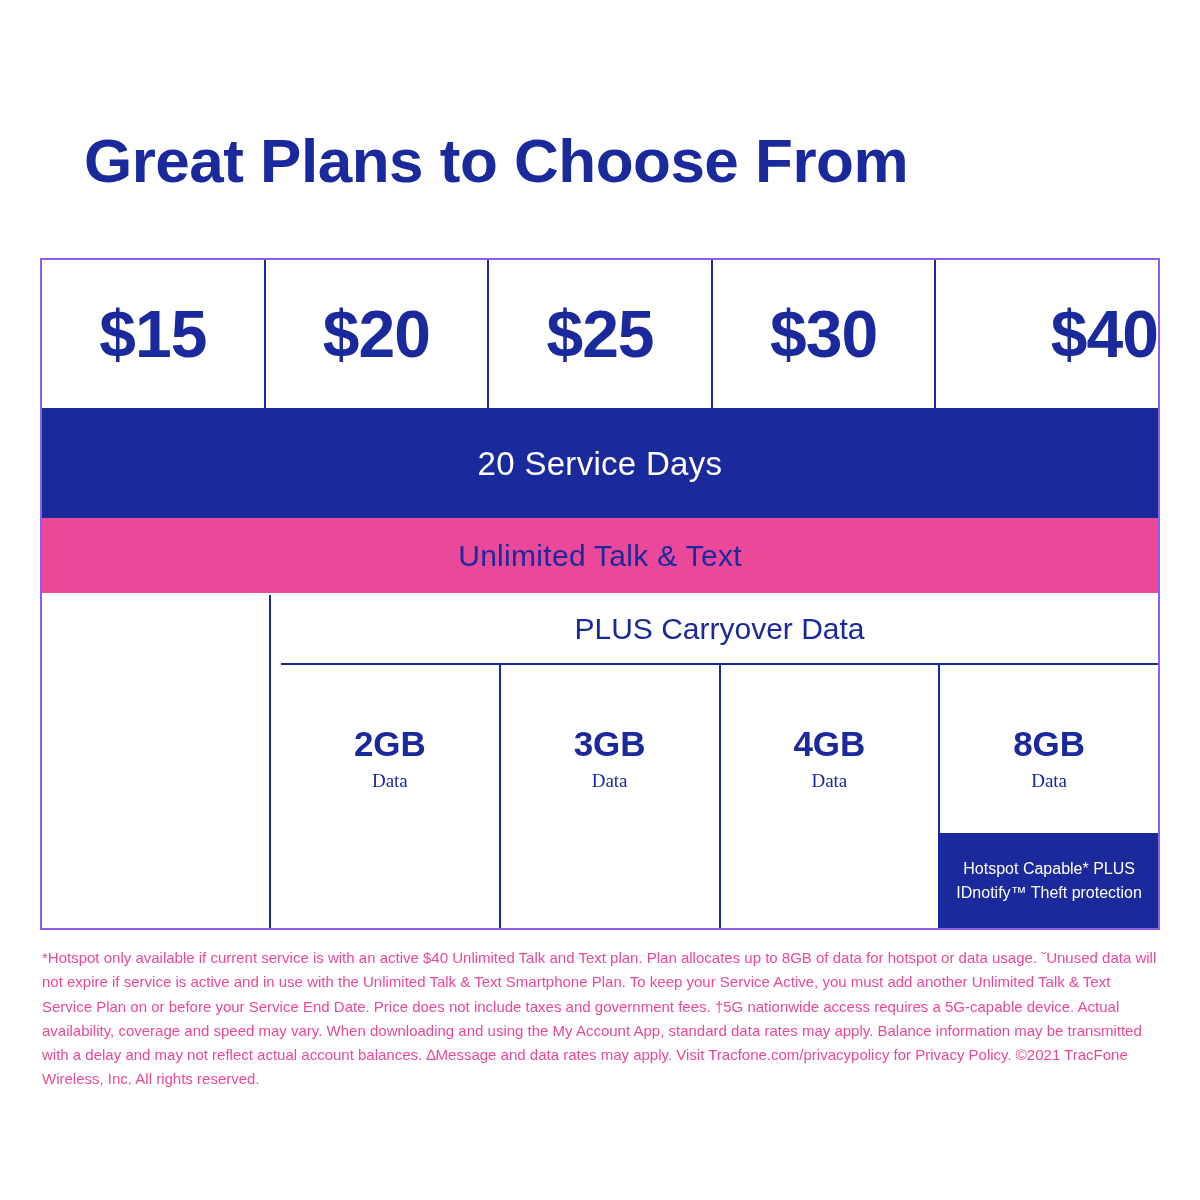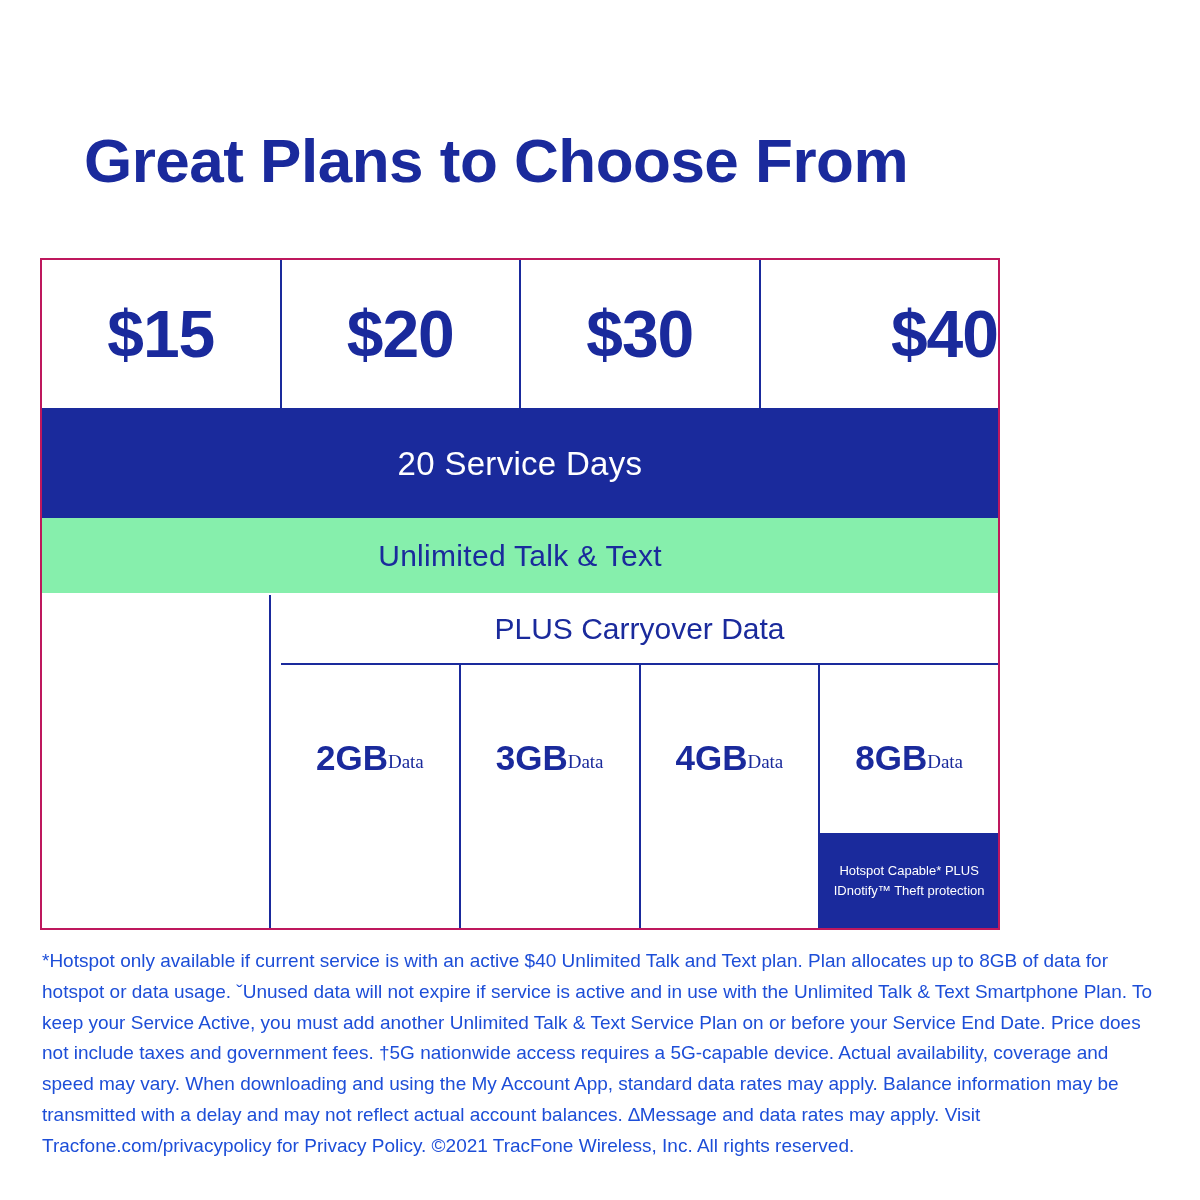--- a/index.html
+++ b/index.html
@@ -31,22 +31,22 @@
     letter-spacing: -0.5px;
     color: #1a2a9c;
     line-height: 1.05;
   }
 
   
   .table {
     position: absolute;
     left: 40px;
     top: 258px;
-    width: 960px;
-    border: 2px solid #be185d;
+    width: 1120px;
+    border: 2px solid #8b5cf6;
     box-sizing: border-box;
   }
 
   .price-row {
     display: flex;
     height: 148px;
     border-bottom: 2px solid #1a2a9c;
   }
   .price-cell {
     flex: 1 1 0;
@@ -69,21 +69,21 @@
     background: #1a2a9c;
     color: #ffffff;
     display: flex;
     align-items: center;
     justify-content: center;
     font-size: 33px;
     letter-spacing: 0.3px;
   }
   .band-light {
     height: 75px;
-    background: #86efac;
+    background: #ec4899;
     color: #1a2a9c;
     display: flex;
     align-items: center;
     justify-content: center;
     font-size: 30px;
     letter-spacing: 0.3px;
     border-bottom: 2px solid #ffffff;
   }
 
   .lower {
@@ -121,21 +121,21 @@
     border-right: 2px solid #1a2a9c;
     box-sizing: border-box;
     display: flex;
     flex-direction: column;
     position: relative;
   }
   .data-cell:last-child { border-right: none; }
   .data-cell-top {
     flex: 1 1 auto;
     display: flex;
-    flex-direction: row;
+    flex-direction: column;
     align-items: center;
     justify-content: center;
     padding-top: 19px;
   }
   .data-amount {
     font-size: 35px;
     font-weight: bold;
     color: #1a2a9c;
     line-height: 1.1;
   }
@@ -146,53 +146,56 @@
     font-family: Liberation Serif, serif;
   }
   .hotspot-box {
     height: 95px;
     background: #1a2a9c;
     color: #ffffff;
     display: flex;
     flex-direction: column;
     align-items: center;
     justify-content: center;
-    font-size: 13px;
+    font-size: 16px;
     line-height: 1.5;
     text-align: center;
     padding: 16px 6px;
     box-sizing: border-box;
   }
   .hotspot-spacer { height: 95px; }
 
   .footnote {
     position: absolute;
     left: 42px;
     top: 946px;
     width: 1118px;
-    font-size: 19px;
+    font-size: 15px;
     line-height: 1.62;
-    color: #1d4ed8;
+    color: #ec4899;
   }
 </style>
 </head>
 <body>
 
 <div class="page">
 
   <div class="title">Great Plans to Choose From</div>
 
   <div class="table">
 
     <div class="price-row">
       <div class="price-cell">
           <span>$15</span>
         </div>
       <div class="price-cell">
           <span>$20</span>
+        </div>
+      <div class="price-cell">
+          <span>$25</span>
         </div>
       <div class="price-cell">
           <span>$30</span>
         </div>
       <div class="price-cell">
           <span>$40</span>
         </div>
     </div>
 
     <div class="band-blue">20 Service Days</div>

